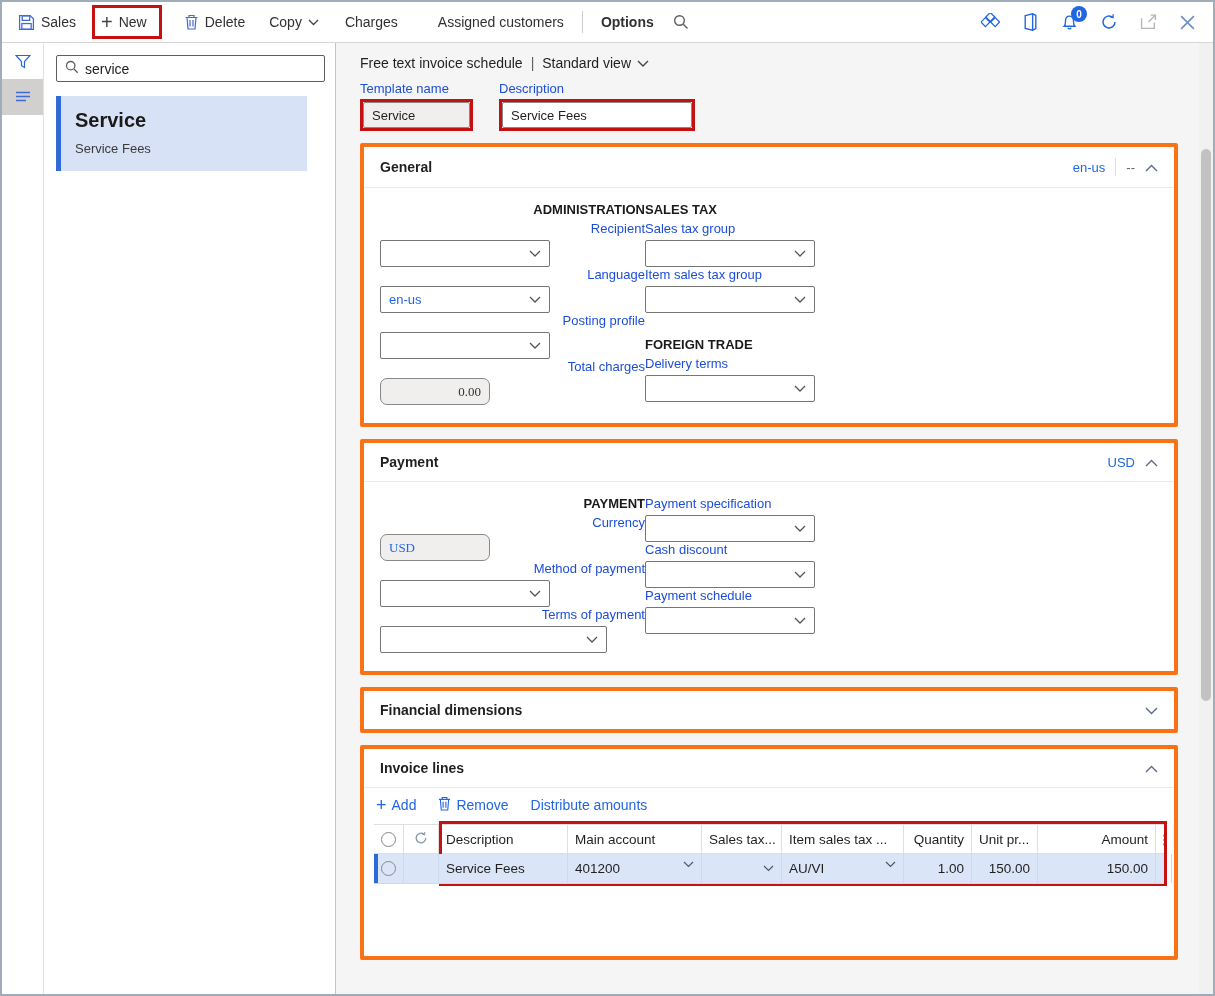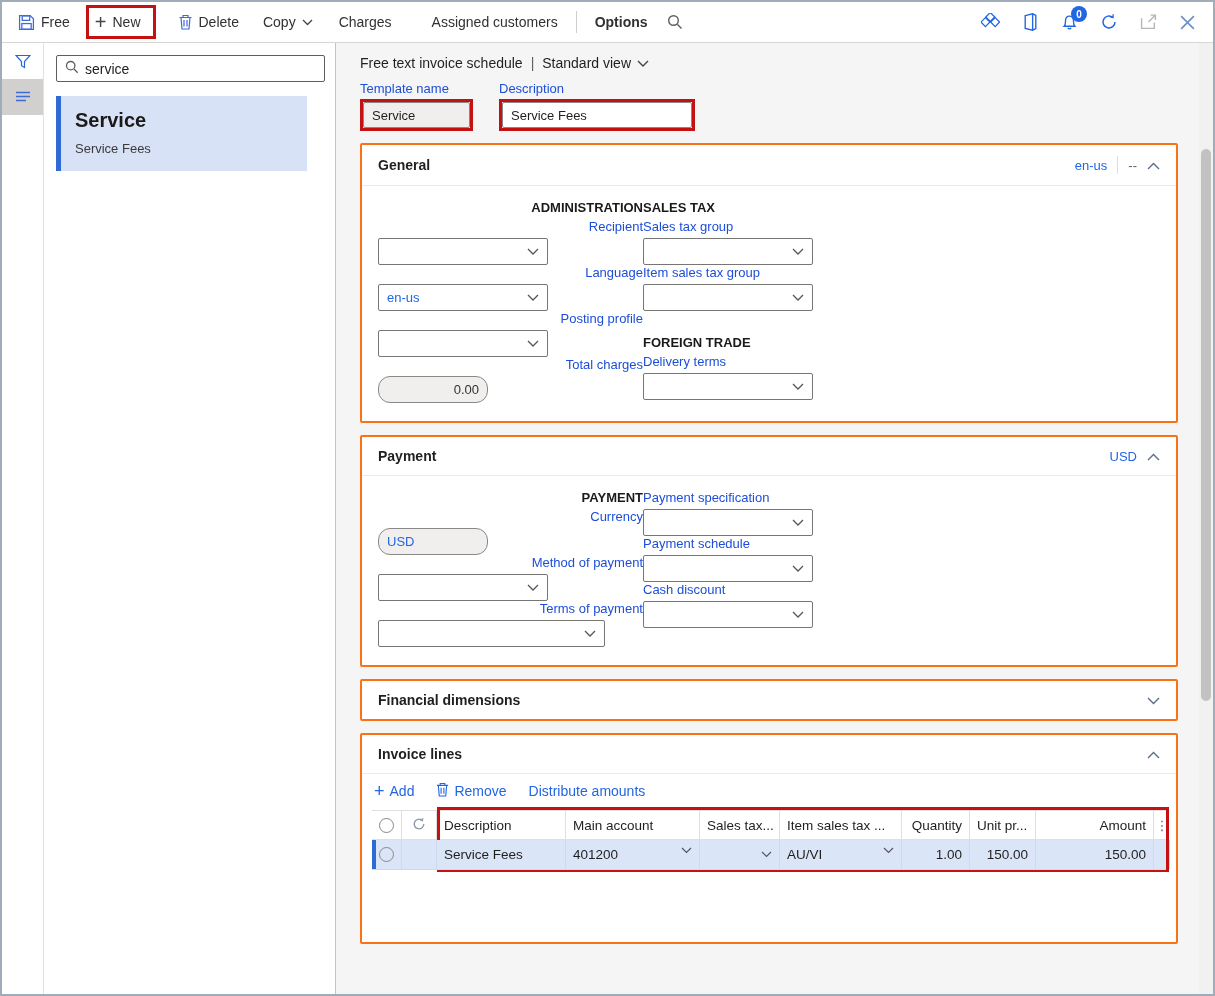--- a/index.html
+++ b/index.html
@@ -46,37 +46,37 @@
 
   .head-fields { display:flex; gap:26px; margin-bottom:12px; }
   .field-label { font-size:13px; color:#1d4ed8; margin-bottom:3px; }
   .annot-field { border:3px solid #c41111; }
   .txt-input { height:26px; border:1px solid #8a8886; border-radius:2px; font-family:inherit; font-size:13px; padding:0 8px; color:#201f1e; outline:none; }
   .txt-input.readonly { background:#f0efee; }
   .tname-input { width:107px; }
   .desc-input { width:190px; background:#fff; }
 
   
-  .card { background:#fff; border:2px solid #f97316; border-radius:2px; margin-bottom:12px; }
+  .card { background:#fff; border:4px solid #f97316; border-radius:2px; margin-bottom:12px; }
   .card-header { display:flex; align-items:center; justify-content:space-between; padding:11px 16px; cursor:pointer; }
   .card-title { font-size:14px; font-weight:700; color:#201f1e; }
   .card-header-right { display:flex; align-items:center; gap:10px; }
   .hdr-link { color:#2266e3; font-size:13px; }
   .hdr-div { width:1px; height:18px; background:#e0dedc; }
   .hdr-dash { color:#605e5c; font-size:13px; }
   .card-body { border-top:1px solid #edebe9; padding:14px 16px 18px 16px; display:flex; }
   .col-left { width:265px; flex:none;text-align:right; }
   .col-right { width:300px; flex:none; }
   .grp-head { font-size:13px; font-weight:700; color:#1b1a19; margin-bottom:4px; }
   .fld { margin-top:0; }
   .combo { width:170px; height:27px; border:1px solid #767674; border-radius:2px; background:#fff; display:flex; align-items:center; justify-content:space-between; padding:0 8px; margin-top:4px; cursor:pointer; }
   .combo.wide { width:227px; }
   .combo-val { font-size:13px; color:#201f1e; }
   .combo-val.blue { color:#2266e3; }
-  .ro-box { width:110px; height:27px; border:1px solid #8a8886; border-radius:12px; background:#f0efee; display:flex; align-items:center; padding:0 8px; margin-top:4px; }
+  .ro-box { width:110px; height:27px; border:1px solid #8a8886; border-radius:7px; background:#f0efee; display:flex; align-items:center; padding:0 8px; margin-top:4px;font-family:Liberation Serif, serif; }
   .ro-box.amount { justify-content:flex-end; }
 
   
   .il-toolbar { display:flex; align-items:center; gap:22px; padding:8px 12px 8px 12px; border-top:1px solid #edebe9; }
   .link-btn { display:inline-flex; align-items:center; gap:5px; color:#2266e3; background:none; border:none; font-family:inherit; font-size:14px; cursor:pointer; }
   .grid { margin:2px 10px 0 10px; position:relative; }
   .grid-annot { position:absolute; top:-3px; bottom:-2px; left:65px; right:-3px; border:3px solid #c41111; pointer-events:none; }
   .g-row { display:flex; align-items:stretch; height:30px; border-bottom:1px solid #e1dfdd; }
   .g-row.header { border-top:1px solid #e1dfdd; font-weight:400; }
   .g-cell { display:flex; align-items:center; padding:0 7px; border-right:1px solid #e1dfdd; font-size:13.5px; color:#201f1e; overflow:hidden; white-space:nowrap; }
@@ -112,21 +112,21 @@
 
   <div class="toolbar">
     <button class="tb-btn">
       <span>
         <svg width="17" height="17" viewBox="0 0 16 16" fill="none" stroke="#3f6ad8" stroke-width="1.2">
           <path d="M1.5 1.5 h10 l3 3 v10 h-13 z"></path>
             <rect x="4" y="1.8" width="7" height="4.2"></rect>
             <rect x="3.6" y="9" width="8.8" height="5.3"></rect>
         </svg>
       </span>
-      <span>Free</span>
+      <span>Sales</span>
     </button>
 
     <span class="annot-new">
       <button class="tb-btn">
         <span class="plus-glyph">+</span>
         <span>New</span>
       </button>
     </span>
 
     <button class="tb-btn">
@@ -406,30 +406,30 @@
               <div class="fld" style="margin-top:0;">
                 <div class="field-label">Payment specification</div>
                 <div class="combo">
                   <span class="combo-val"></span>
                   <svg width="12" height="8" viewBox="0 0 12 8" fill="none" stroke="#555" stroke-width="1.3">
                       <path d="M1 1 L6 6 L11 1"></path>
                     </svg>
                 </div>
               </div>
               <div class="fld">
+                <div class="field-label">Cash discount</div>
+                <div class="combo">
+                  <span class="combo-val"></span>
+                  <svg width="12" height="8" viewBox="0 0 12 8" fill="none" stroke="#555" stroke-width="1.3">
+                      <path d="M1 1 L6 6 L11 1"></path>
+                    </svg>
+                </div>
+              </div>
+              <div class="fld">
                 <div class="field-label">Payment schedule</div>
-                <div class="combo">
-                  <span class="combo-val"></span>
-                  <svg width="12" height="8" viewBox="0 0 12 8" fill="none" stroke="#555" stroke-width="1.3">
-                      <path d="M1 1 L6 6 L11 1"></path>
-                    </svg>
-                </div>
-              </div>
-              <div class="fld">
-                <div class="field-label">Cash discount</div>
                 <div class="combo">
                   <span class="combo-val"></span>
                   <svg width="12" height="8" viewBox="0 0 12 8" fill="none" stroke="#555" stroke-width="1.3">
                       <path d="M1 1 L6 6 L11 1"></path>
                     </svg>
                 </div>
               </div>
             </div>
           </div>
         </div>

